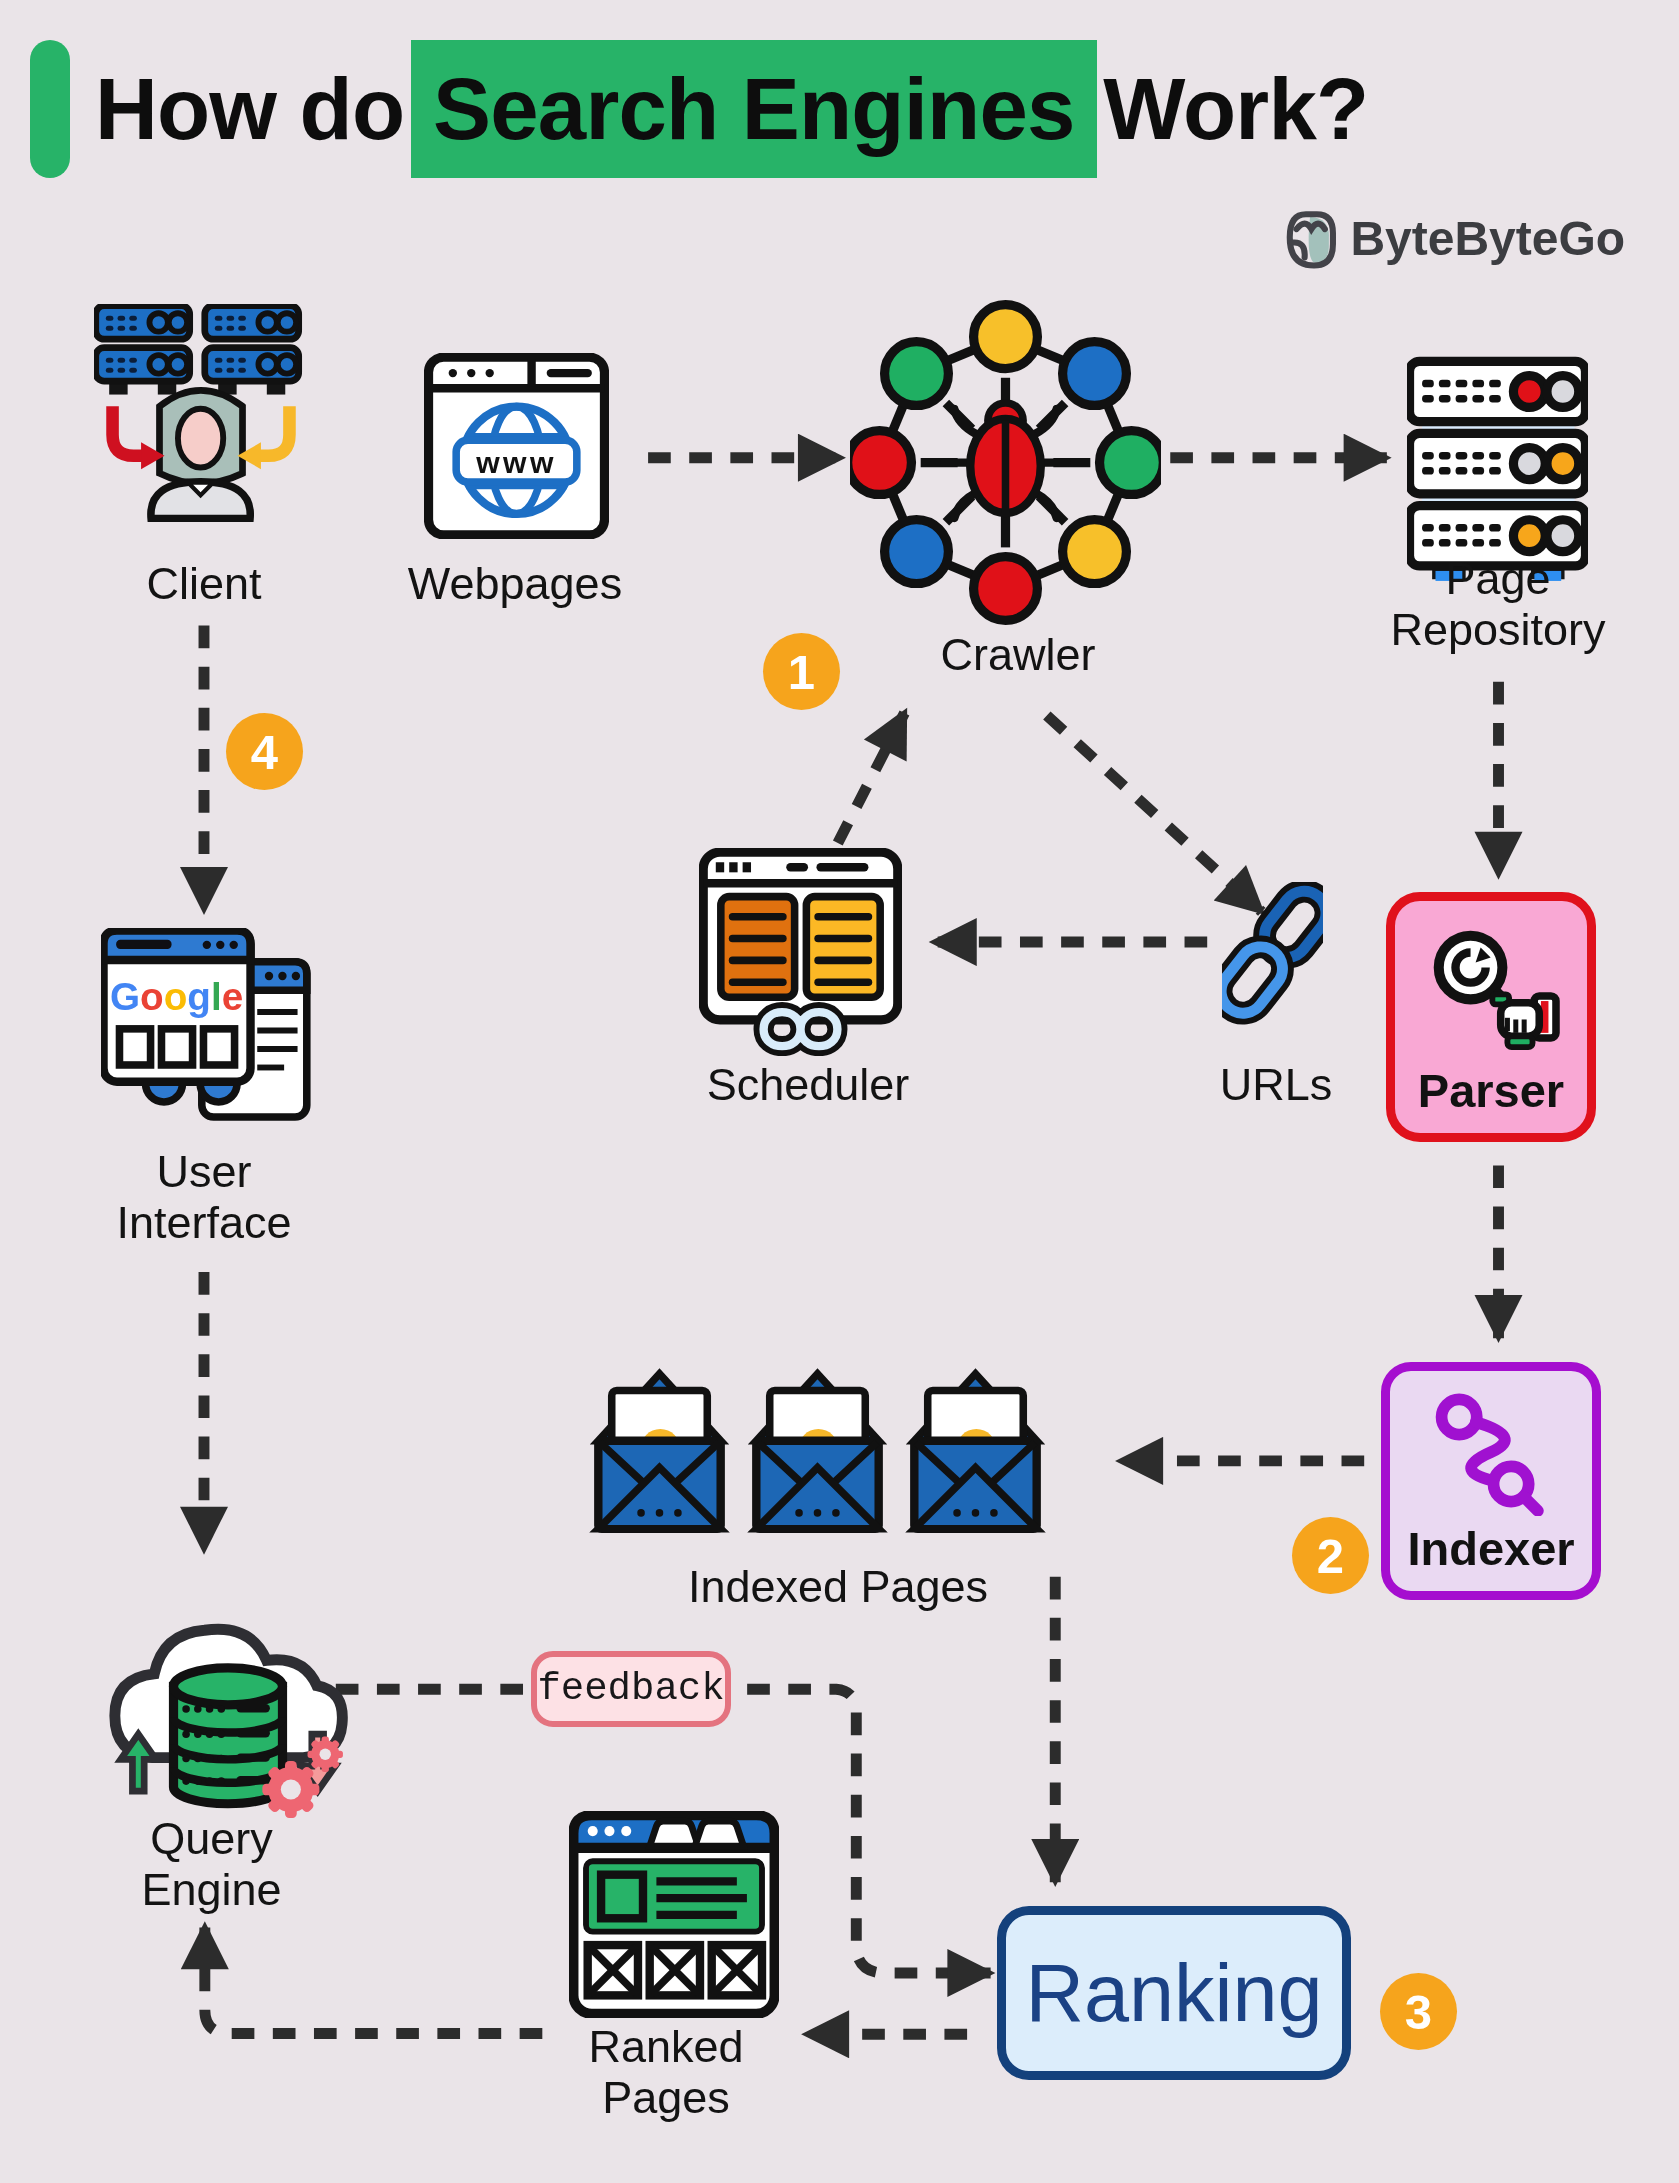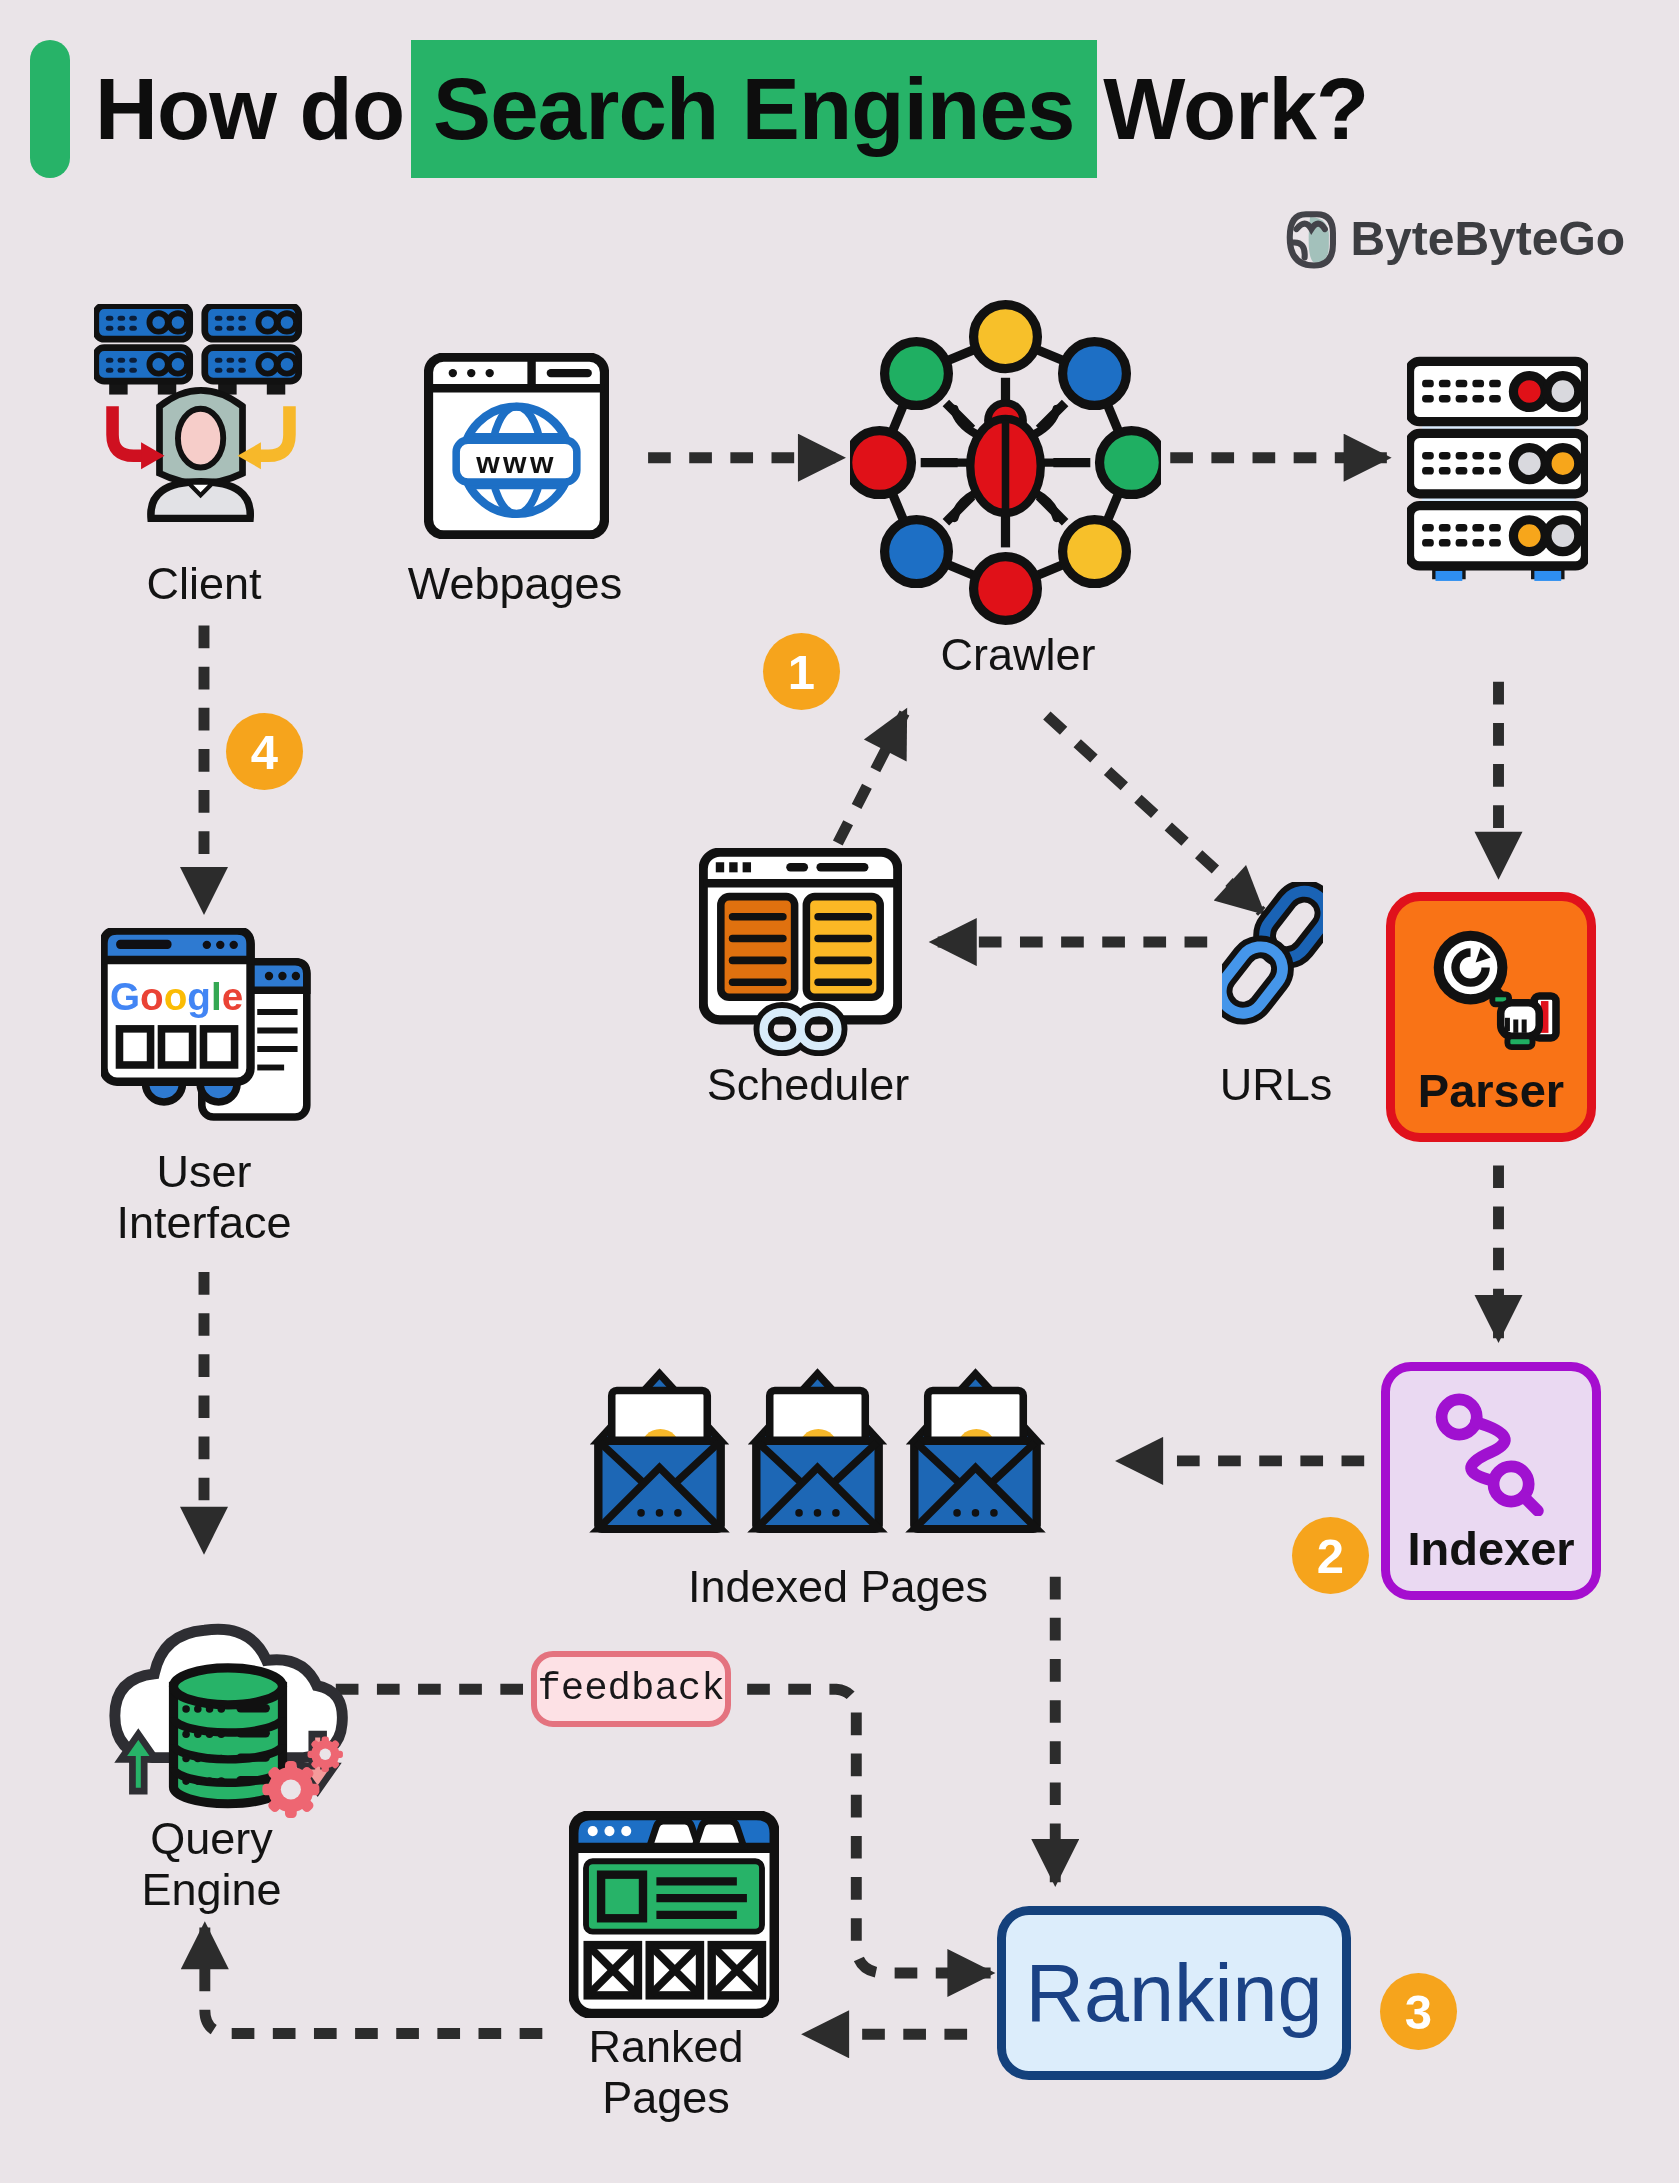--- a/index.html
+++ b/index.html
@@ -11,21 +11,21 @@
   #title-bar{width:40px;height:138px;border-radius:22px;background:#27B368;}
   #title-text{margin-left:25px;font-size:87px;font-weight:800;color:#0d0d0d;line-height:138px;white-space:nowrap;letter-spacing:-0.8px;}
   #title-text .hl{background:#27B368;display:inline-block;padding:0 22px;margin:0 6.7px;}
   
   #brand{position:absolute;left:1283px;top:203px;display:flex;align-items:center;gap:13.4px;}
   #brand-name{font-size:48px;font-weight:700;color:#3c3d41;letter-spacing:0px;}
   
   .label{position:absolute;font-weight:400;font-size:45px;color:#131313;text-align:center;line-height:1.13;}
   
   .cardbox{position:absolute;box-sizing:border-box;display:flex;flex-direction:column;align-items:center;justify-content:flex-end;}
-  #parser-box{left:1386px;top:892px;width:210px;height:250px;background:#f97316;border:9.2px solid #E0111C;border-radius:34px;padding-bottom:15px;}
+  #parser-box{left:1386px;top:892px;width:210px;height:250px;background:#f9a8d4;border:9.2px solid #E0111C;border-radius:34px;padding-bottom:15px;}
   #indexer-box{left:1381px;top:1362px;width:220px;height:238px;background:#EAD9F2;border:9.2px solid #A50ECF;border-radius:30px;padding-bottom:15px;}
   .boxlabel{font-size:47px;font-weight:700;color:#121212;}
   #ranking-box{left:997px;top:1906px;width:354px;height:174px;background:#DCEDFB;border:9.2px solid #14417C;border-radius:32px;box-sizing:border-box;display:flex;align-items:center;justify-content:center;}
   #ranking-box span{font-size:81px;font-weight:500;color:#1B4285;}
   #feedback-badge{left:531px;top:1651px;width:200px;height:76px;background:#FDE1E5;border:6.7px solid #E4737F;border-radius:22px;box-sizing:border-box;display:flex;align-items:center;justify-content:center;position:absolute;font-family:Liberation Mono, monospace;}
   #feedback-badge span{font-size:39px;font-weight:500;color:#18181a;}
   
   .stepbadge{position:absolute;width:77px;height:77px;border-radius:50%;background:#F6A41C;color:#fff;font-size:49px;font-weight:800;display:flex;align-items:center;justify-content:center;}
   
   .dash{fill:none;stroke:#2C2C2C;stroke-width:13;stroke-dasharray:27 22;}
@@ -248,20 +248,21 @@
     </g>
     <g stroke="#111" stroke-width="11">
       <circle cx="146" cy="42" r="19" fill="#E01118"></circle>
         <circle cx="186" cy="42" r="19" fill="#D9D9DE"></circle>
       <circle cx="146" cy="128" r="19" fill="#D9D9DE"></circle>
         <circle cx="186" cy="128" r="19" fill="#F7A61B"></circle>
       <circle cx="146" cy="214" r="19" fill="#F7A61B"></circle>
         <circle cx="186" cy="214" r="19" fill="#D9D9DE"></circle>
     </g>
   </svg>
+  <div class="label" style="left:1355px;top:554px;width:286px">Page Repository</div>
 
   <svg class="abs" style="left:699px;top:848px" width="203" height="208" viewBox="0 0 242 248">
     <rect x="5" y="5" width="232" height="200" rx="20" fill="#fff" stroke="#111" stroke-width="11"></rect>
     <line x1="5" y1="42" x2="237" y2="42" stroke="#111" stroke-width="10"></line>
     <rect x="20" y="17" width="10" height="12" fill="#111"></rect>
       <rect x="36" y="17" width="10" height="12" fill="#111"></rect>
       <rect x="52" y="17" width="10" height="12" fill="#111"></rect>
     <rect x="104" y="18" width="26" height="10" rx="5" fill="#111"></rect>
       <rect x="140" y="18" width="62" height="10" rx="5" fill="#111"></rect>
     <g>

